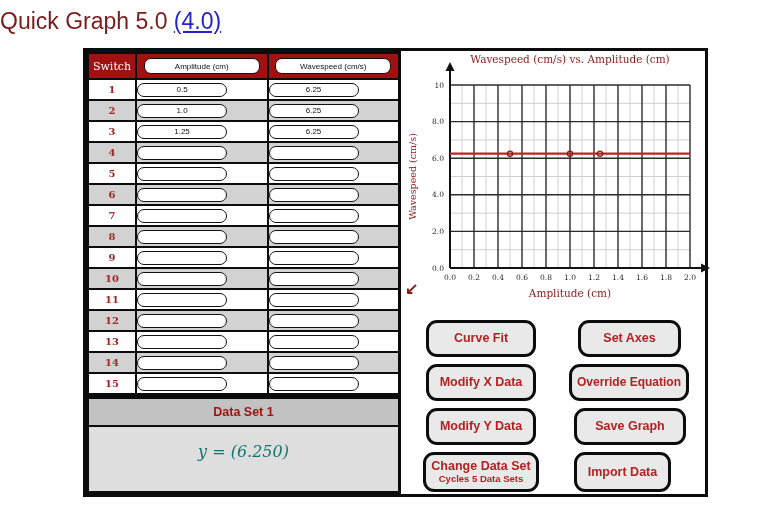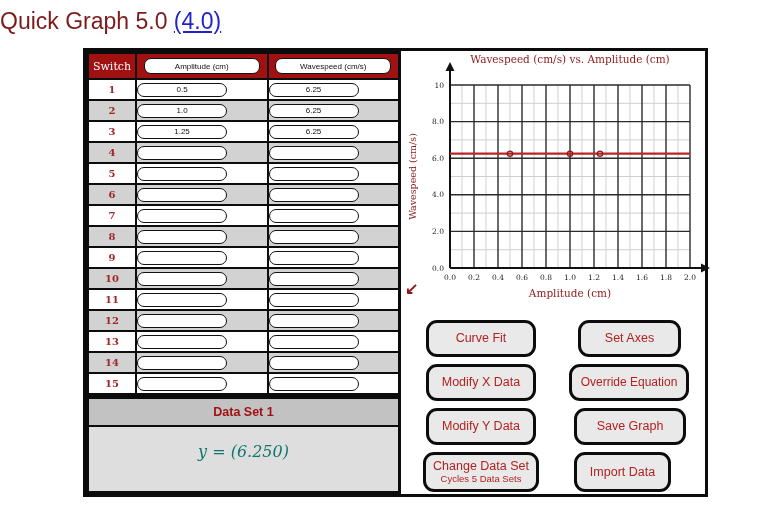--- a/index.html
+++ b/index.html
@@ -63,21 +63,21 @@
   .graph-section{position:absolute;left:315px;top:0;width:304px;height:443px;background:#ffffff;}
   #chart-svg{position:absolute;left:0;top:0;}
   .cursor-arrow{
     position:absolute;left:4px;top:230px;color:#8b1a1a;
     font-size:16px;font-weight:bold;line-height:1;
   }
   
   .btn{
     position:absolute;background:#e9e9e9;border:3px solid #0c0c0c;border-radius:11px;
     display:flex;flex-direction:column;align-items:center;justify-content:center;
-    color:#b22222;font-weight:normal;font-size:12.5px;text-align:center;line-height:1.15;
+    color:#b22222;font-weight:bold;font-size:12.5px;text-align:center;line-height:1.15;
     cursor:pointer;box-sizing:border-box;
   }
   .btn .sub{font-size:9.5px;}
   .b-curve   {left:25px; top:269px;width:110px;height:37px;}
   .b-setaxes {left:177px;top:269px;width:103px;height:37px;}
   .b-modx    {left:25px; top:313px;width:110px;height:37px;}
   .b-override{left:168px;top:313px;width:120px;height:37px;font-size:12px;}
   .b-mody    {left:25px; top:357px;width:110px;height:37px;}
   .b-save    {left:173px;top:357px;width:112px;height:37px;}
   .b-changeds{left:22px; top:401px;width:116px;height:40px;}

